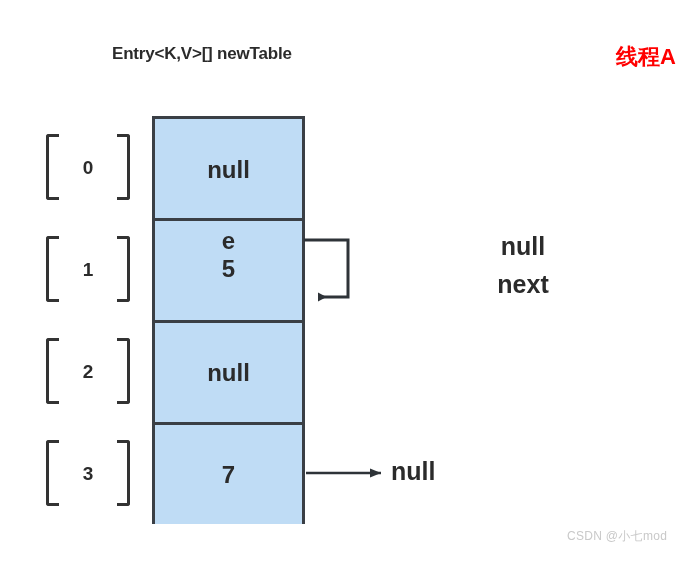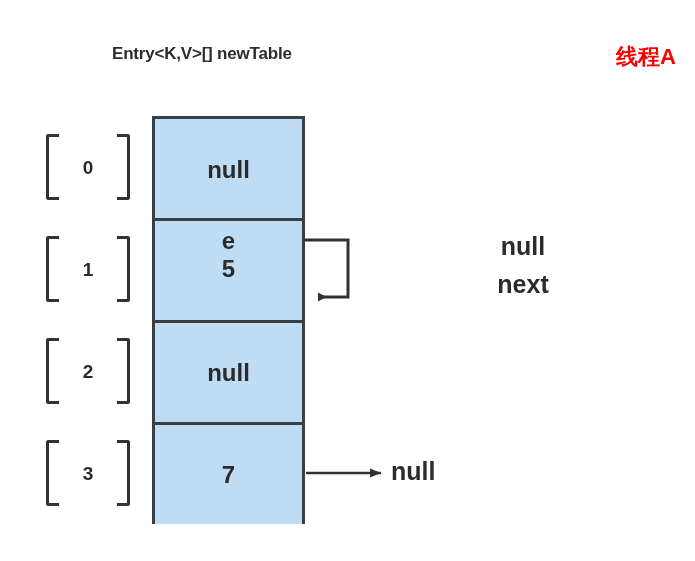--- a/index.html
+++ b/index.html
@@ -258,14 +258,15 @@
     <path d="M 306 473 L 381 473" fill="none" stroke="#2e3338" stroke-width="2.6" marker-end="url(#arrowRight)"></path>
   </svg>
 
   <div class="side-labels">
     <div class="side-line">null</div>
     <div class="side-line">next</div>
   </div>
 
   <div class="tail-null">null</div>
 
+  <div class="watermark">CSDN @小七mod</div>
 
 </div>
 
 </body></html>

